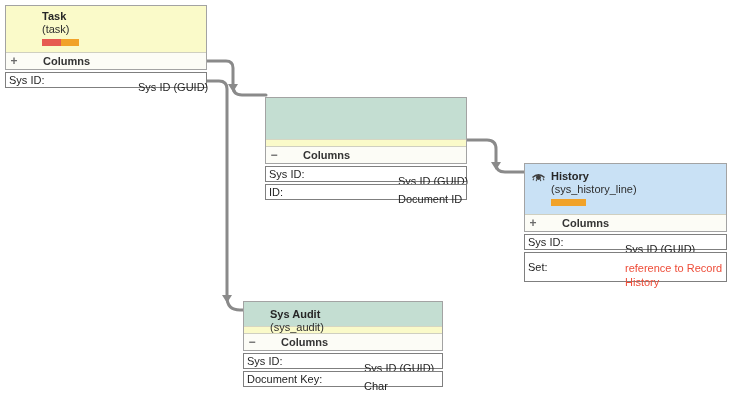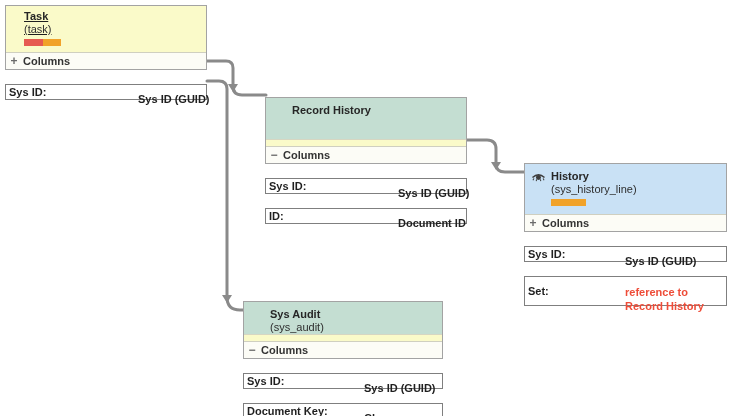--- a/index.html
+++ b/index.html
@@ -20,39 +20,39 @@
   .typebar .seg-red{background:var(--c-red);width:19px;height:7px;}
   .typebar .seg-orange{background:var(--c-orange);width:18px;height:7px;}
   .typebar.orange-only{width:35px;}
   .typebar.orange-only .seg-orange{width:35px;}
   .strip{height:6px;background:var(--c-strip);border-top:1px solid #d6d6c2;}
   .colrow{
     height:16px;display:flex;align-items:center;gap:5px;padding-left:4px;
     background:#fcfcf6;border-top:1px solid #cfcfc0;
   }
   .colrow .pm{color:#6b6b6b;font-weight:bold;font-size:12px;line-height:12px;width:8px;text-align:center;}
-  .colrow .lbl{font-weight:bold;color:#333333;}
+  .colrow .lbl{font-weight:bold;color:#333333;margin-left:20px;}
   .row{
-    position:relative;box-sizing:border-box;margin-top:14px;height:16px;
-    border:1px solid #7f7f7f;background:#ffffff;font-weight:bold;
+    position:relative;box-sizing:border-box;margin-top:2px;height:16px;
+    border:1px solid #7f7f7f;background:#ffffff;
   }
   .row .lbl{position:absolute;left:3px;top:50%;transform:translateY(-50%);white-space:nowrap;}
   .row .val{position:absolute;top:8px;line-height:13px;white-space:nowrap;}
   .row.tall{height:30px;}
   .row.tall .val{white-space:normal;line-height:14px;}
   .val.ref{color:var(--c-ref);}
 
   
-  .t-task .head{background:var(--c-task);height:46px;padding-top:4px;padding-left:18px;text-decoration:underline;}
+  .t-task .head{background:var(--c-task);height:46px;padding-top:4px;padding-left:36px;}
   .t-task .row .val{left:132px;}
   .t-rh .head{background:var(--c-rel);height:41px;}
   .t-rh .row .val{left:132px;}
   .t-his .head{background:var(--c-his);height:50px;}
   .t-his .row .val{left:100px;width:98px;}
-  .t-sa .head{background:var(--c-rel);height:32px;}
+  .t-sa .head{background:var(--c-rel);height:24px;}
   .t-sa .row .val{left:120px;}
 
   .eye{position:absolute;left:6px;top:7px;}
 </style>
 </head>
 <body>
 
 <div class="canvas">
 
   <svg class="wires">
@@ -84,21 +84,20 @@
     </div>
     <div class="row">
       <span class="lbl">Sys ID:</span>
       <span class="val">Sys ID (GUID)</span>
     </div>
   </div>
 
   <div class="table t-rh" style="left:265px;top:97px;width:202px;">
     <div class="outer">
       <div class="head">
-        <div class="title">Record History</div>
       </div>
       <div class="strip"></div>
       <div class="colrow">
         <span class="pm">−</span>
         <span class="lbl">Columns</span>
       </div>
     </div>
     <div class="row">
       <span class="lbl">Sys ID:</span>
       <span class="val">Sys ID (GUID)</span>

